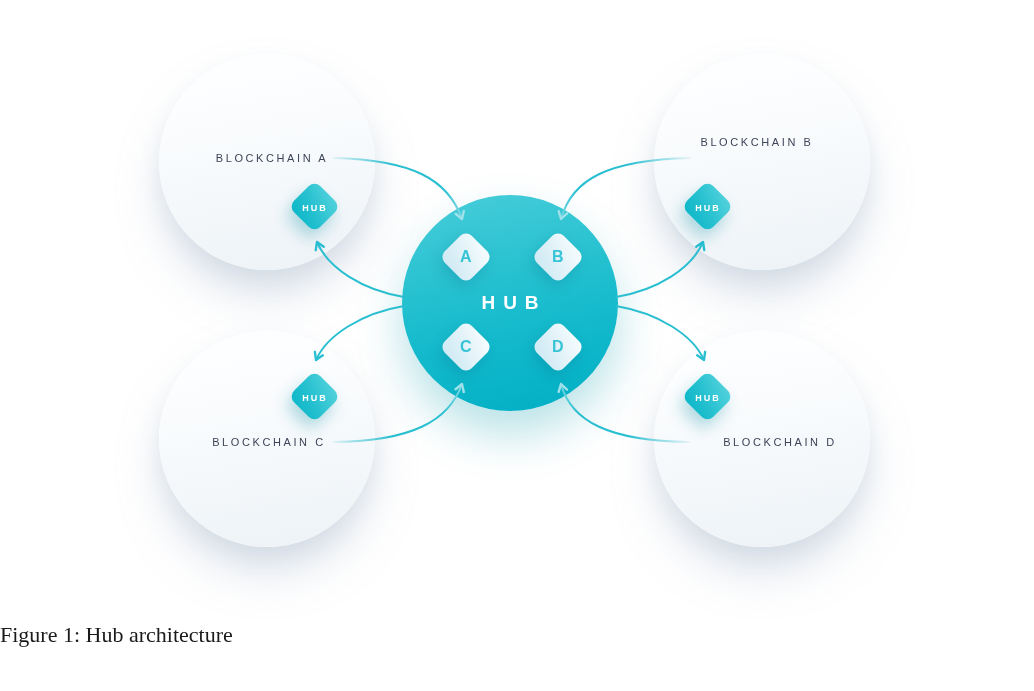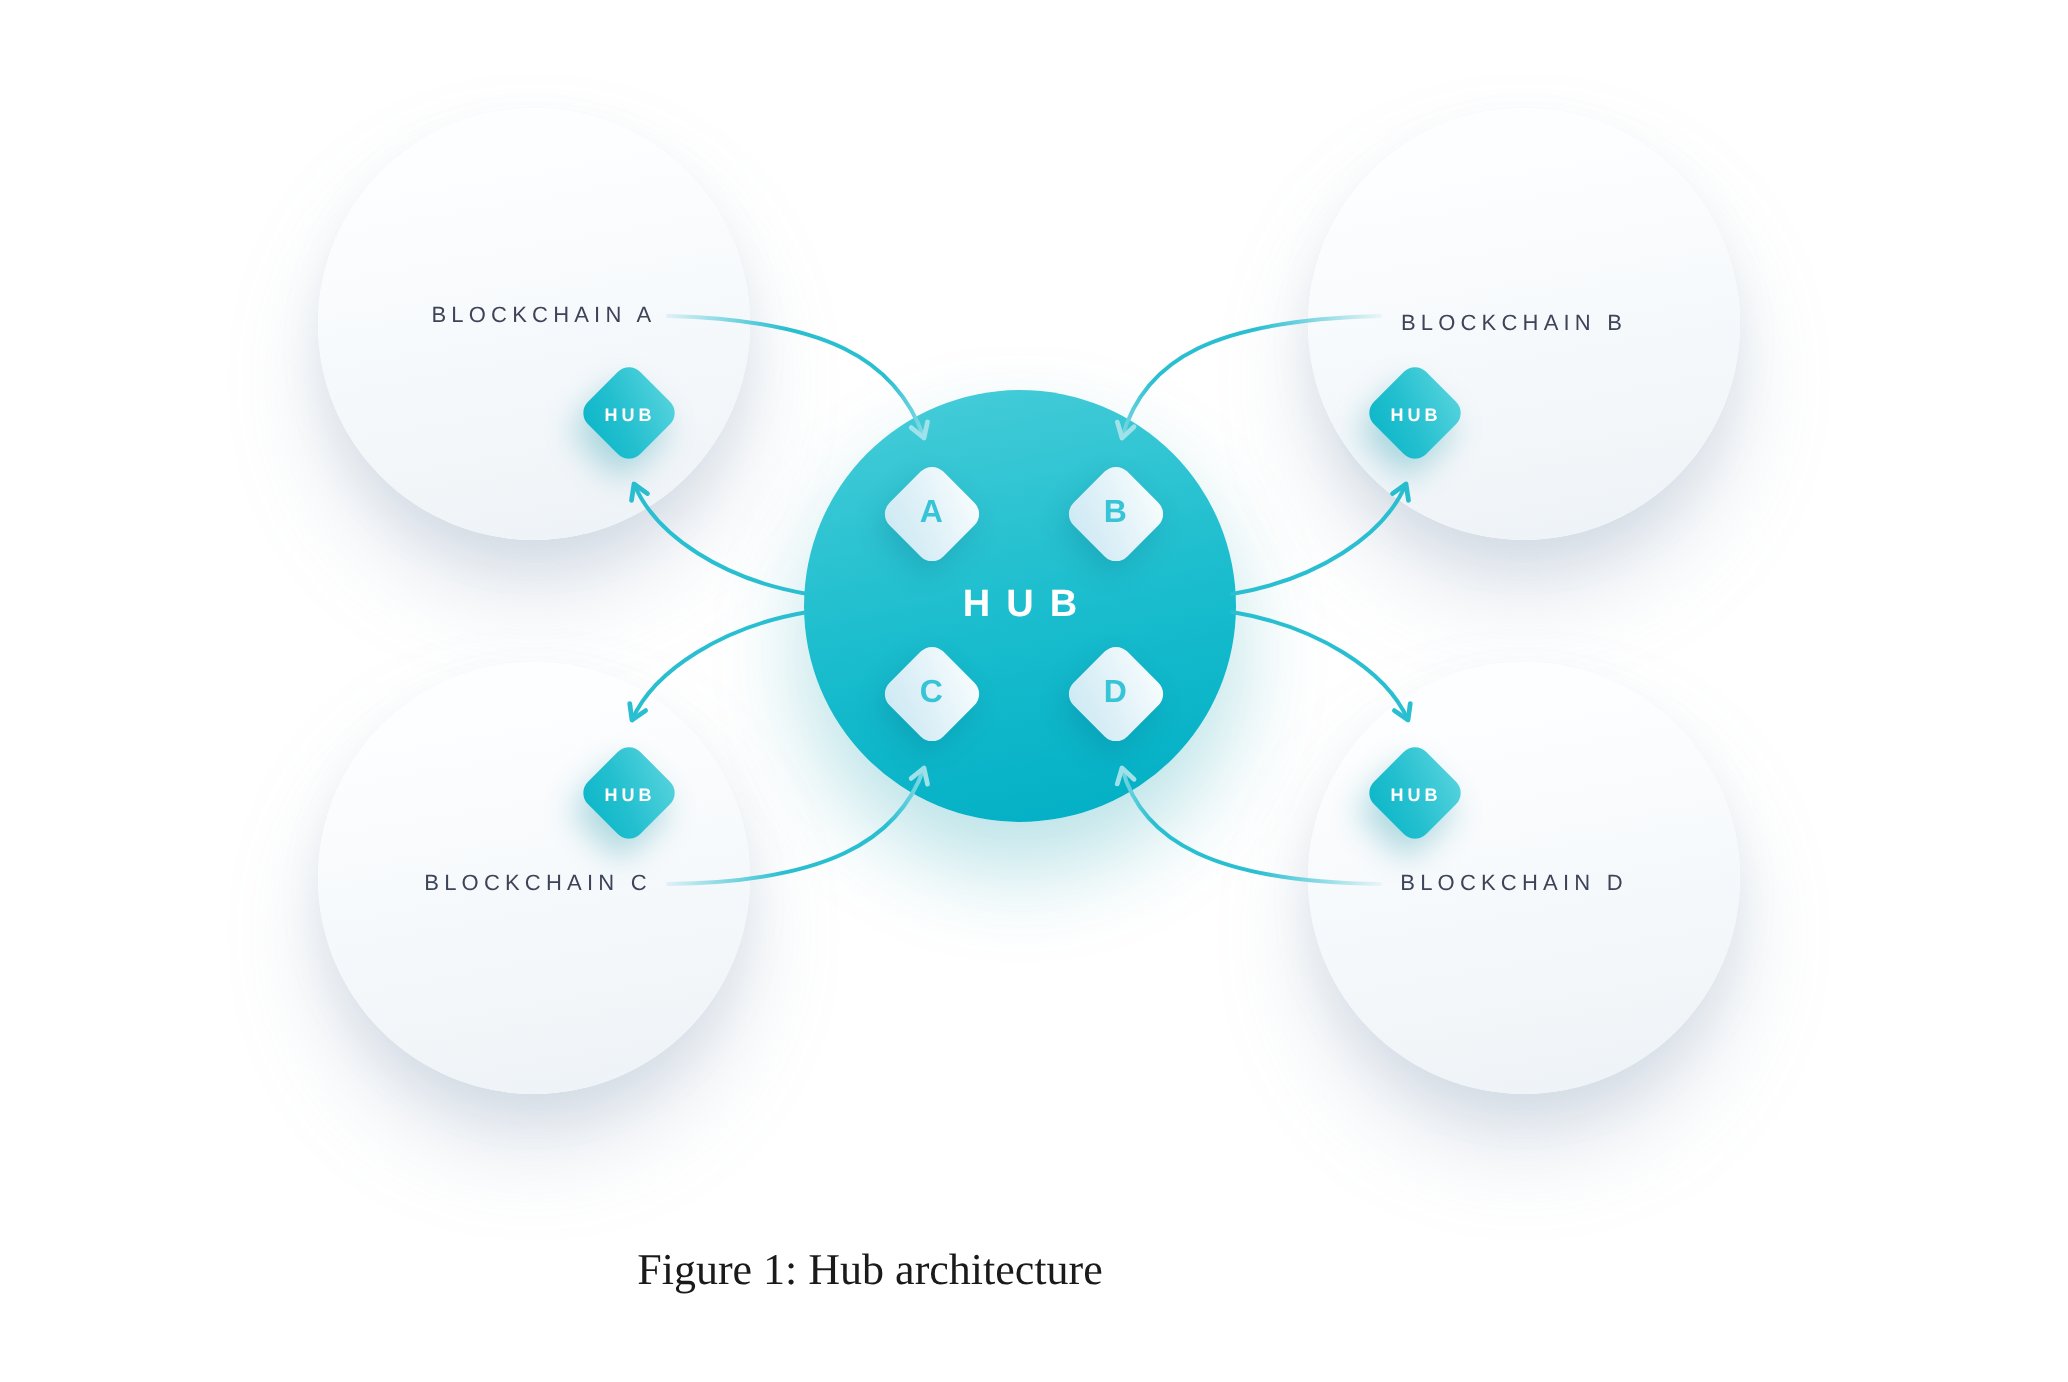--- a/index.html
+++ b/index.html
@@ -71,27 +71,27 @@
   .mini-hub.hc { left:296px; top:378px; }
   .mini-hub.hd { left:689px; top:378px; }
 
   
   .blabel {
     position:absolute; transform:translate(-50%,-50%);
     font-size:11px; font-weight:400; letter-spacing:2.6px; color:#3d4457;
     white-space:nowrap; z-index:4;
   }
   .blabel.la { left:272px; top:158px; }
-  .blabel.lb { left:757px; top:162px; }
+  .blabel.lb { left:757px; top:142px; }
   .blabel.lc { left:269px; top:442px;text-align:center; }
-  .blabel.ld { left:757px; top:442px; }
+  .blabel.ld { left:780px; top:442px; }
 
   
   .caption {
-    position:absolute; left:0; top:622px; width:870px; text-align:center;
+    position:absolute; left:0; top:622px; width:870px; 
     font-family:"Liberation Serif", serif; font-size:22px; color:#1a1a1a; z-index:4;
   }
 </style>
 </head>
 <body>
 
 <div class="page">
   <div class="diagram">
 
     <div class="bcircle a"></div>

